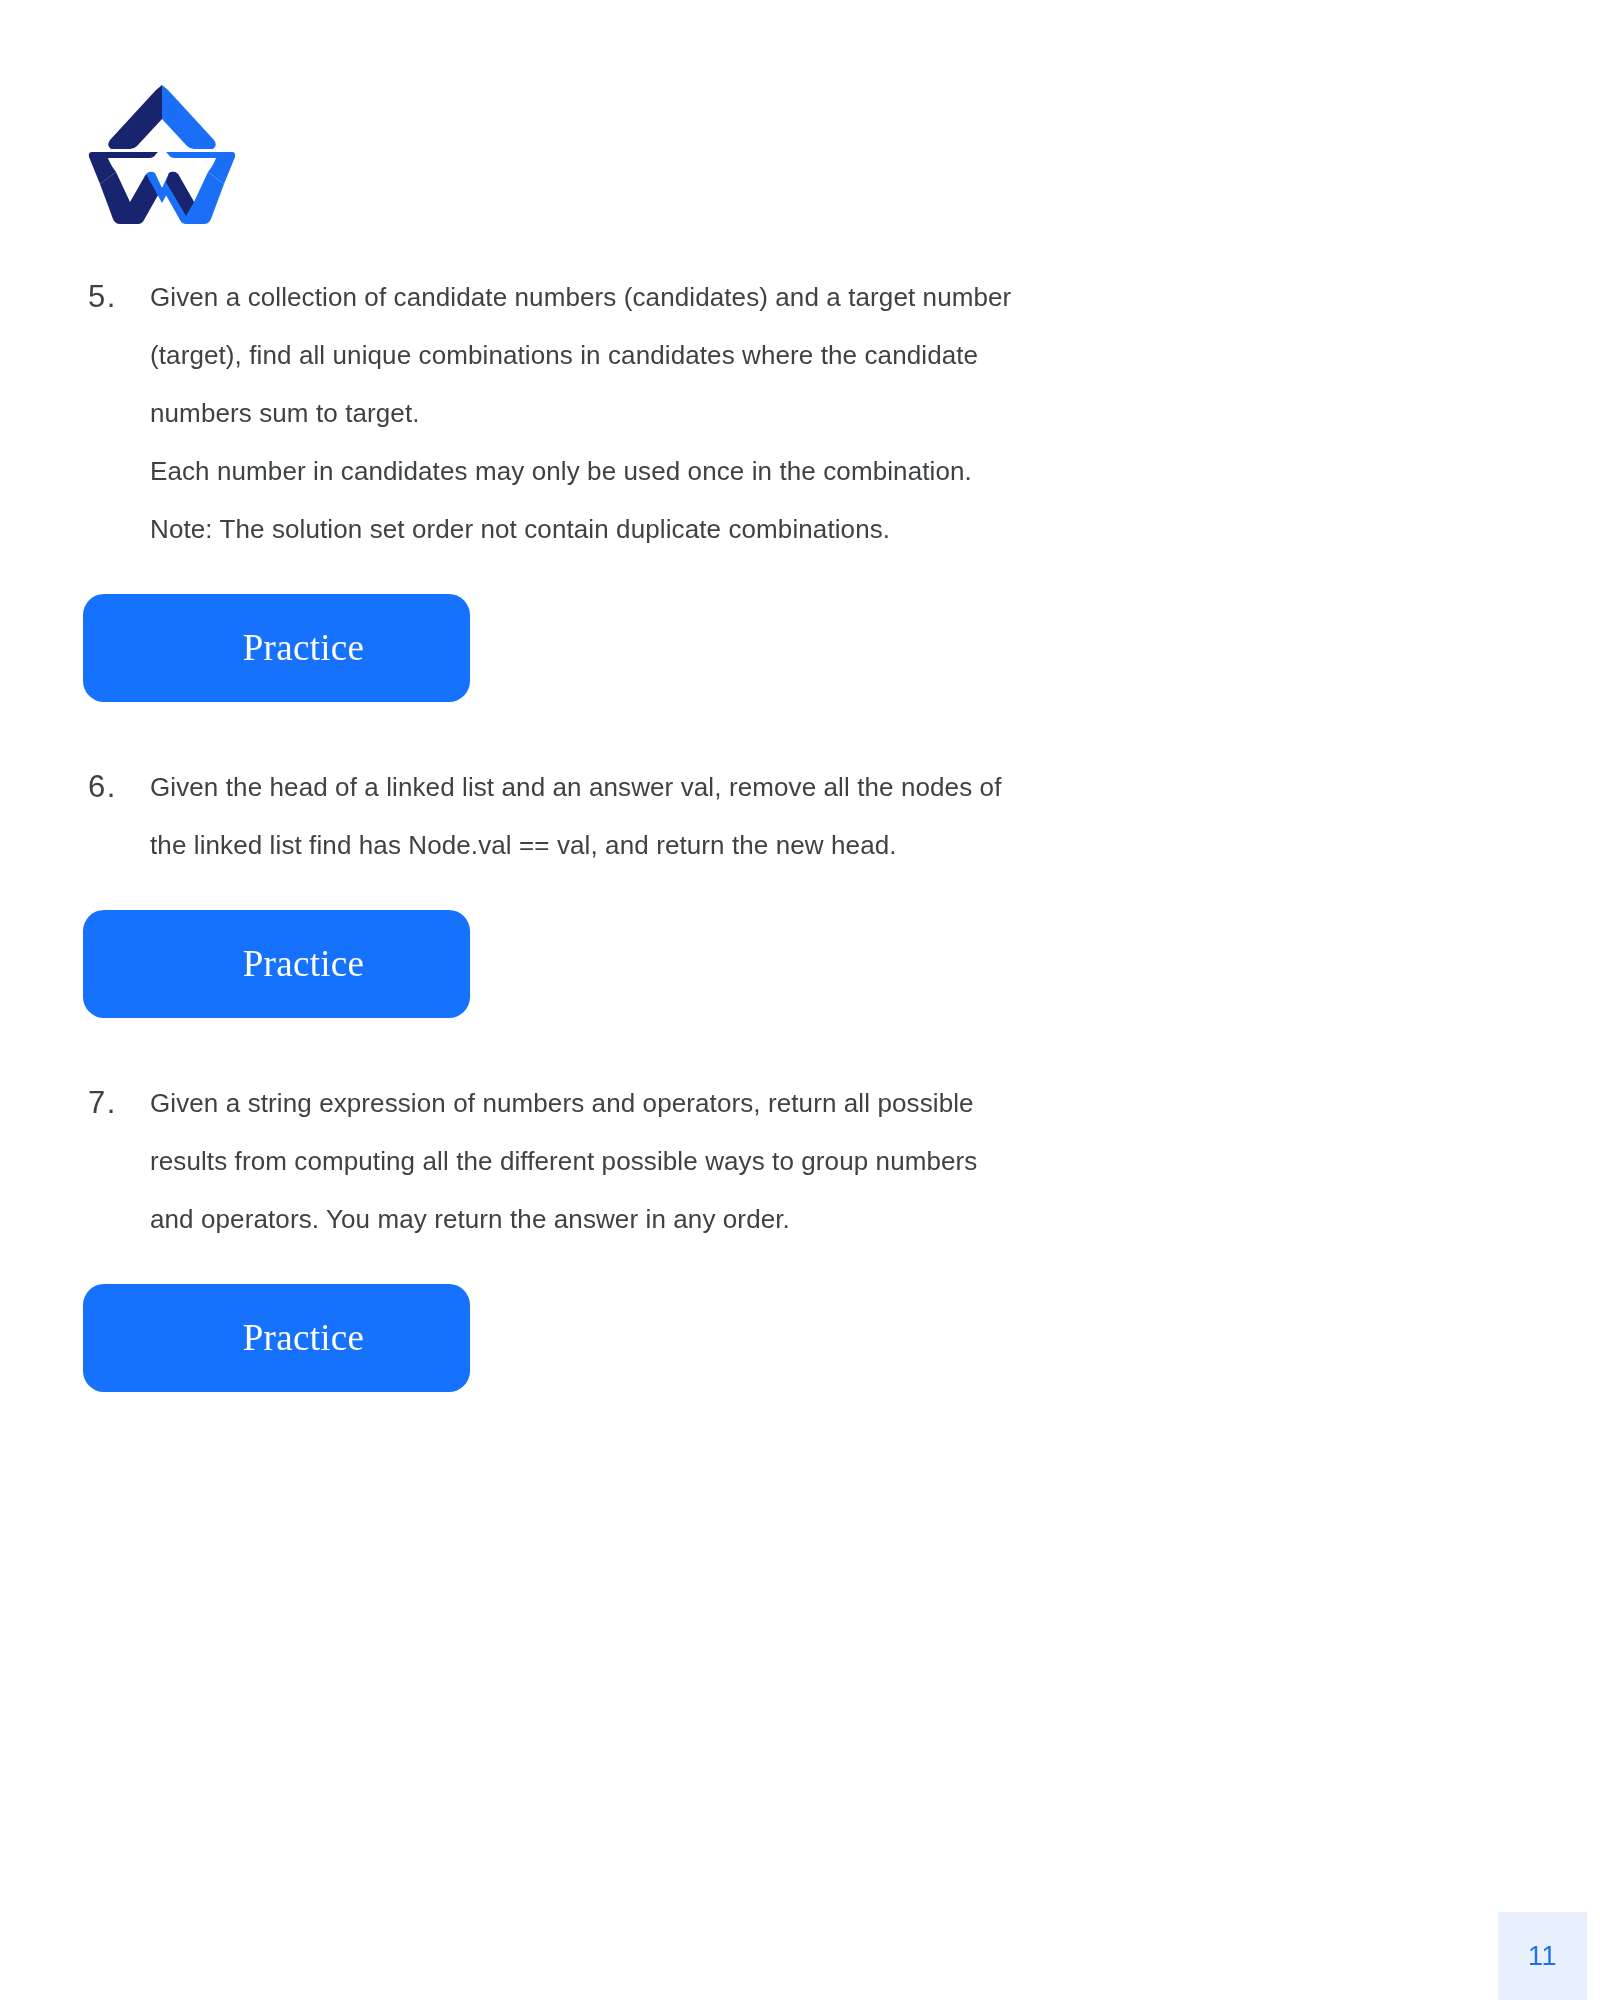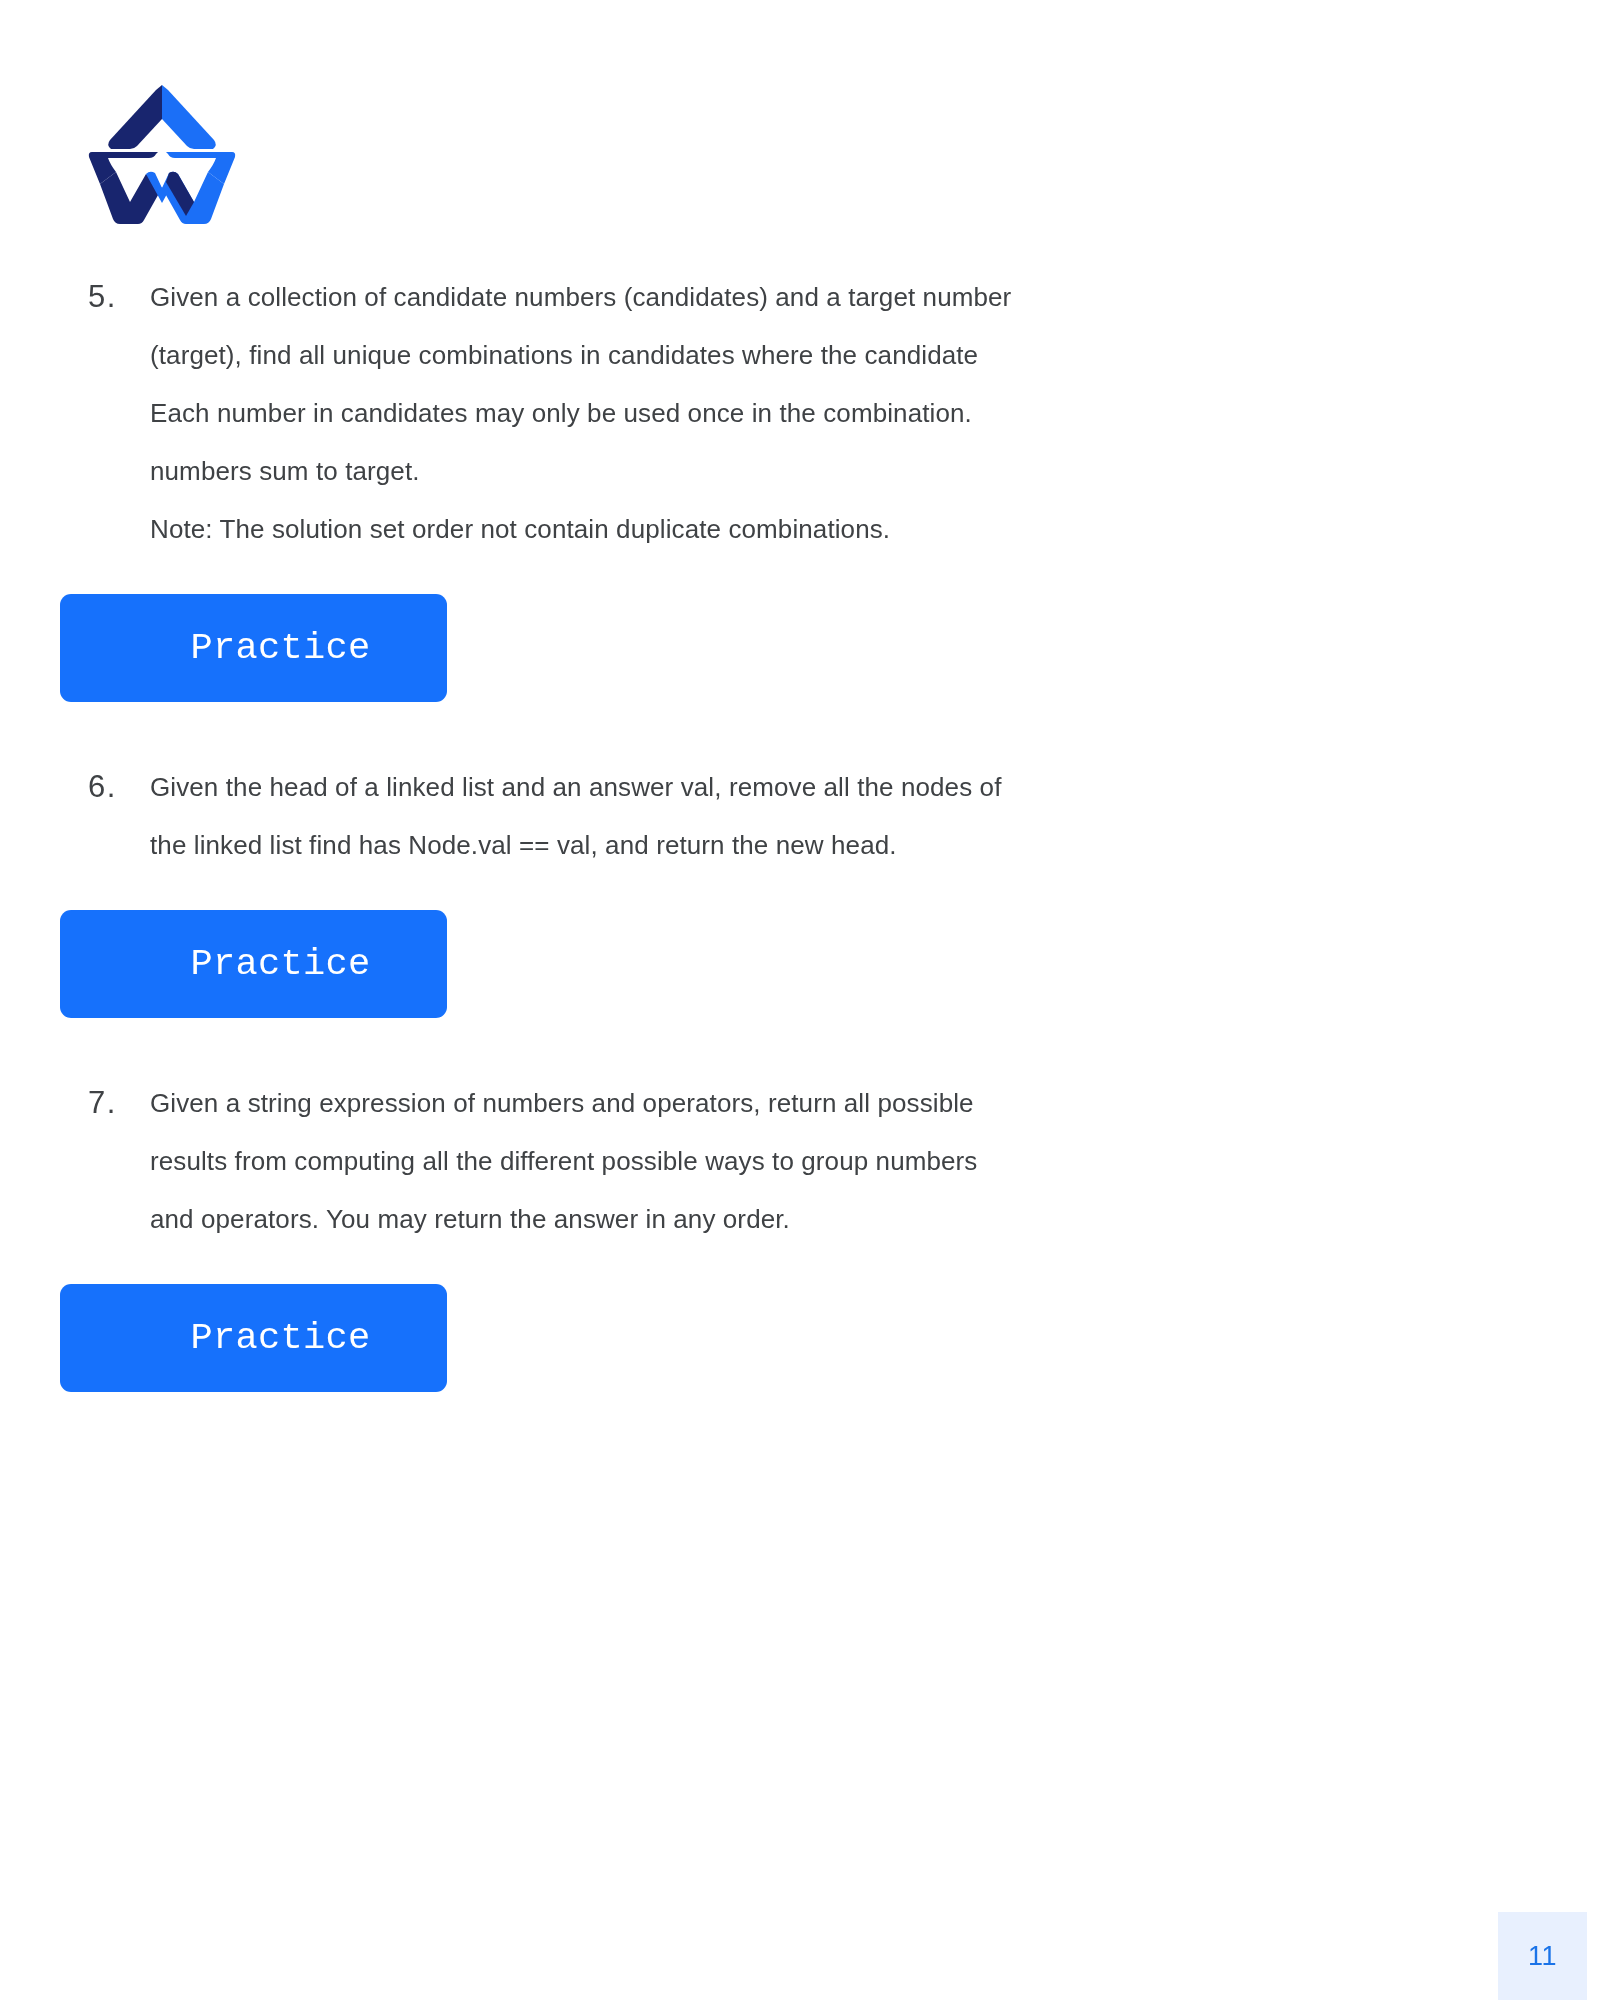--- a/index.html
+++ b/index.html
@@ -60,29 +60,29 @@
     line-height: 58px;
     color: #3f4245;
     letter-spacing: 0.1px;
     max-width: 1360px;
   }
   .problem-body .line { display: block; }
 
   .practice-btn {
     display: block;
     margin-top: 36px;
-    margin-left: 60px;
+    margin-left: 83px;
     width: 387px;
     height: 108px;
     background: #1671fc;
     border: none;
-    border-radius: 11px;
+    border-radius: 21px;
     color: #ffffff;
     font-size: 37px;
-    font-family: Liberation Mono, monospace;
+    font-family: Liberation Serif, serif;
     letter-spacing: 0.3px;
     text-align: center;
     padding: 0 0 0 54px;
     box-sizing: border-box;
     line-height: 108px;
     cursor: pointer;
   }
 
   .gap-after-btn { height: 56px; }
 
@@ -131,22 +131,22 @@
   </span>
 </div>
 
 <div class="content">
 
   <div class="problem">
     <div class="problem-marker">5.</div>
     <div class="problem-body">
       <span class="line">Given a collection of candidate numbers (candidates) and a target number</span>
       <span class="line">(target), find all unique combinations in candidates where the candidate</span>
+      <span class="line">numbers sum to target.</span>
       <span class="line">Each number in candidates may only be used once in the combination.</span>
-      <span class="line">numbers sum to target.</span>
       <span class="line">Note: The solution set order not contain duplicate combinations.</span>
     </div>
   </div>
   <button class="practice-btn">Practice</button>
   <div class="gap-after-btn"></div>
 
   <div class="problem">
     <div class="problem-marker">6.</div>
     <div class="problem-body">
       <span class="line">Given the head of a linked list and an answer val, remove all the nodes of</span>

